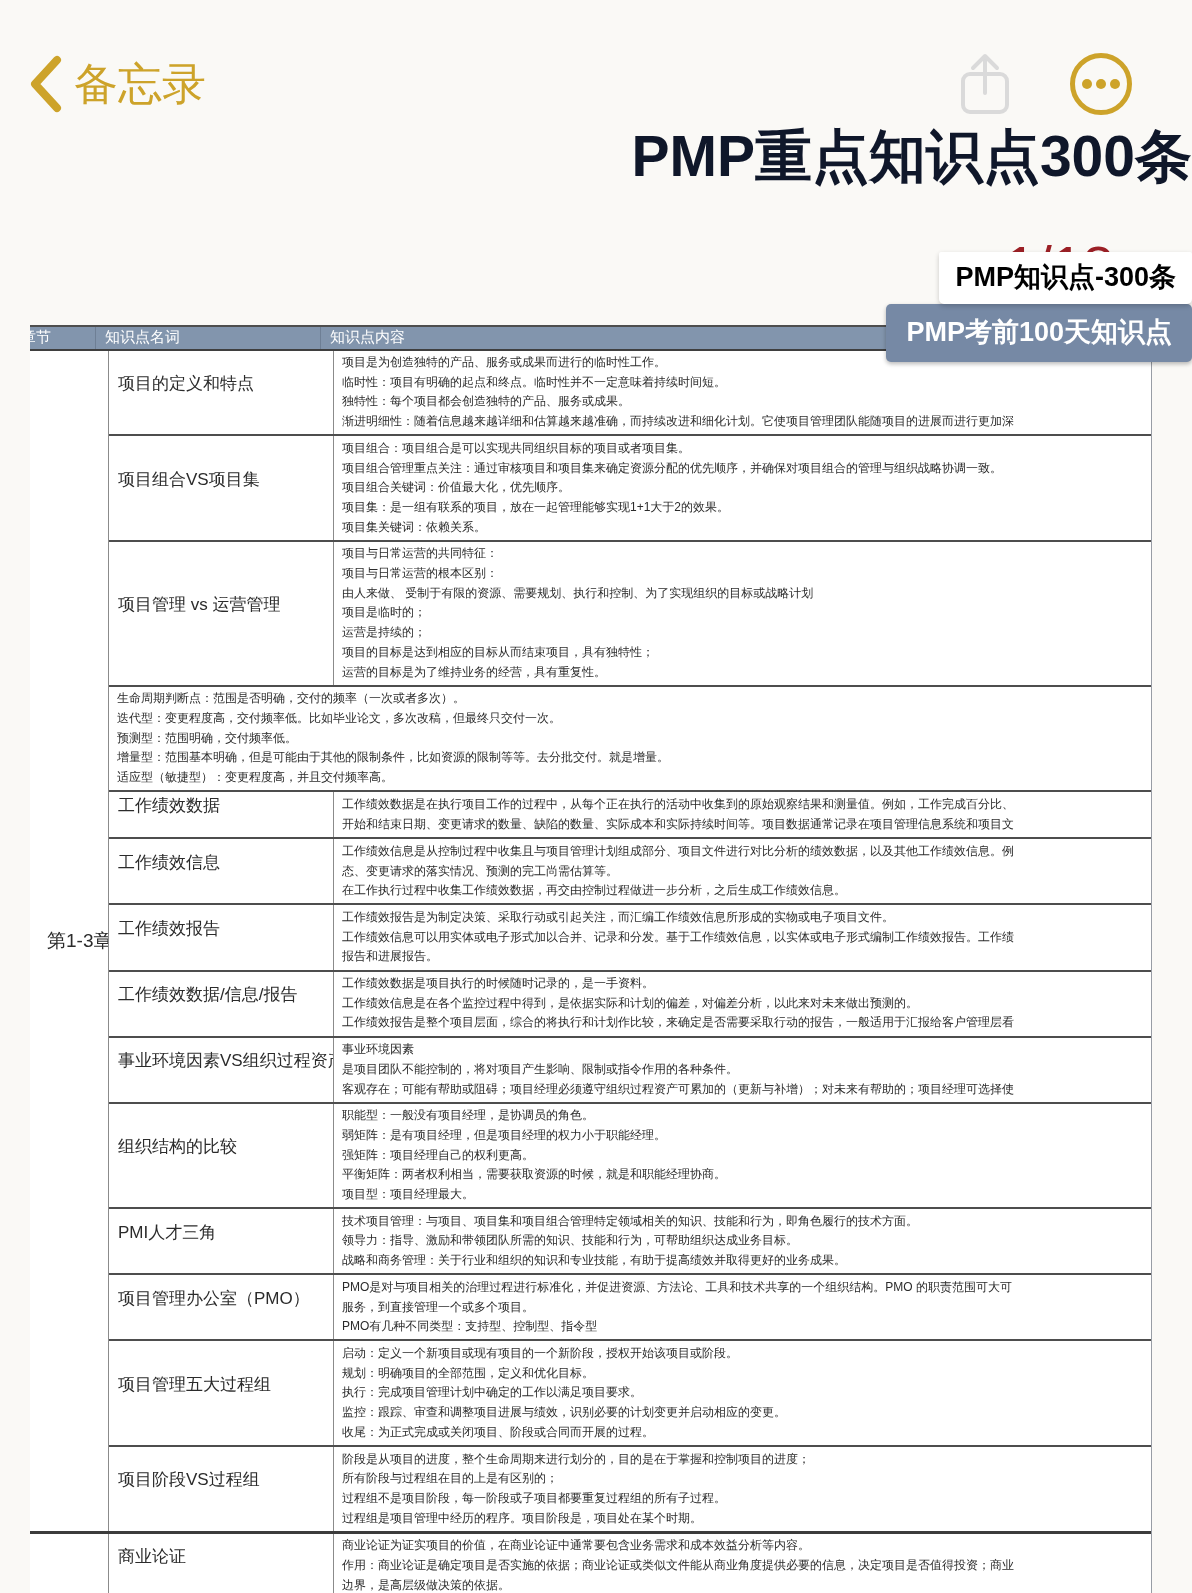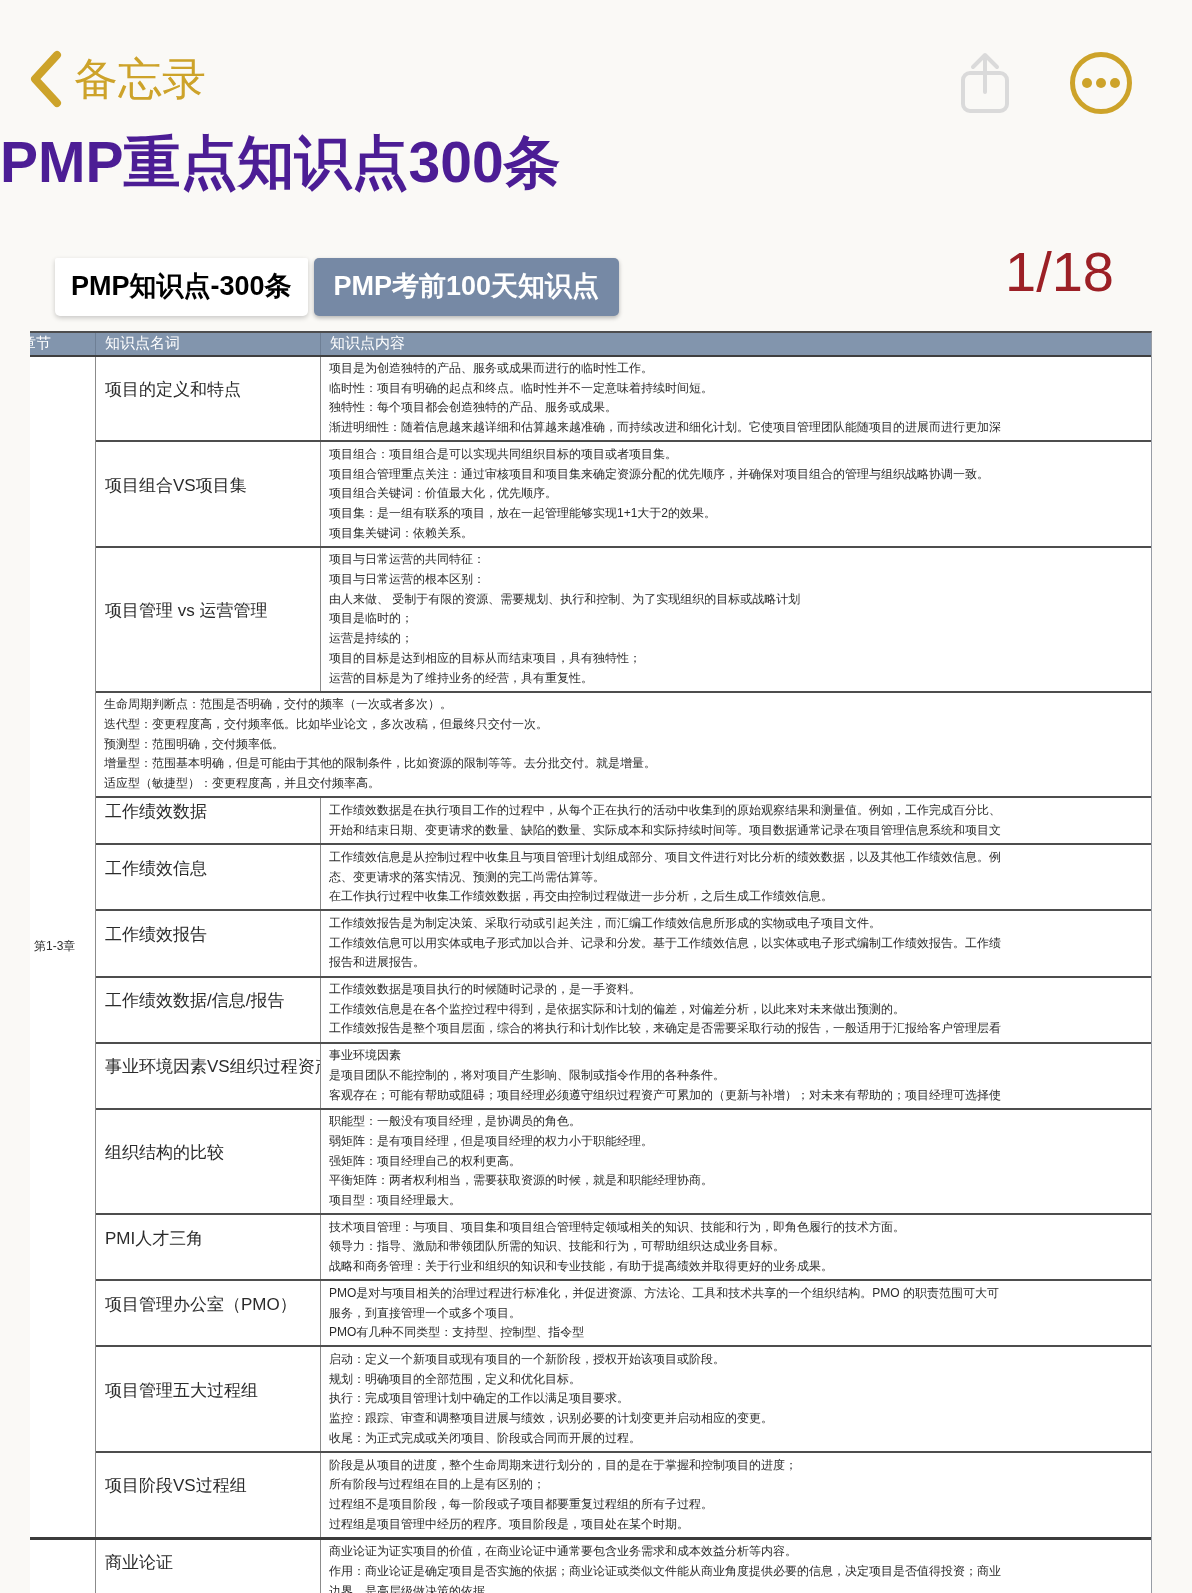--- a/index.html
+++ b/index.html
@@ -16,46 +16,46 @@
   html,body{width:1192px;height:1593px;}
   body{
     background:#faf9f6;
     font-family:"Liberation Sans", sans-serif;
     overflow:hidden;
   }
   .page{position:relative;width:1192px;height:1593px;overflow:hidden;}
 
   
   .navbar{
-    display:flex;justify-content:space-between;align-items:flex-start;
+    display:flex;justify-content:space-between;align-items:center;
     padding:50px 36px 0 28px;height:118px;
   }
   .back{
     display:flex;align-items:center;gap:12px;color:var(--gold);
     font-size:44px;line-height:1;cursor:pointer;
   }
   .back svg{display:block;}
   .nav-actions{display:flex;align-items:center;gap:56px;margin-right:24px;}
   .share-btn svg{display:block;}
   .more-btn{
     width:62px;height:62px;border:5px solid var(--gold);border-radius:50%;
     display:flex;align-items:center;justify-content:center;gap:4px;cursor:pointer;
   }
   .more-btn i{width:10px;height:10px;border-radius:50%;background:var(--gold);display:block;}
 
   
   .note-title{
-    text-align:left;font-size:57px;font-weight:bold;color:#4c1d95;
-    line-height:1.15;margin-top:12px;
+    text-align:right;font-size:57px;font-weight:bold;color:#0f172a;
+    line-height:1.15;margin-top:6px;
   }
 
   
   .tabbar{
     position:relative;margin:62px 0 0 55px;height:58px;width:calc(100% - 55px);
-    display:flex;
+    display:flex;align-items:flex-end;flex-direction:column;
   }
   .tab{
     display:inline-flex;align-items:center;font-weight:bold;font-size:27px;
     line-height:1;cursor:pointer;white-space:nowrap;
   }
   .tab-white{
     background:#ffffff;color:#000;padding:12px 16px 13px 16px;
     border-radius:2px 2px 5px 5px;box-shadow:0 2px 5px rgba(0,0,0,0.20);z-index:2;
   }
   .tab-blue{
@@ -88,21 +88,21 @@
     width:225px;flex:none;padding-left:9px;border-right:1px solid #6e7f95;
     align-self:stretch;display:flex;align-items:center;
   }
   .thead .h-content{flex:1;min-width:0;padding-left:9px;}
 
   .tsection{display:flex;}
   .tsection.divided{border-bottom:3px solid #3c3c3c;}
   .sec-chap{
     width:66px;flex:none;border-right:1px solid var(--grid-light);
     display:flex;align-items:center;padding-left:4px;
-    font-size:12px;color:var(--ink);white-space:nowrap;overflow:hidden;
+    font-size:19px;color:var(--ink);white-space:nowrap;overflow:hidden;margin-left:13px;
   }
   .sec-rows{flex:1;min-width:0;display:flex;flex-direction:column;}
   .trow{display:flex;border-bottom:2px solid var(--grid-dark);}
   .trow:last-child{border-bottom:none;}
   .cell-name{
     width:225px;flex:none;border-right:1px solid var(--grid-light);
     display:flex;align-items:center;
     font-size:17px;color:var(--ink);padding:2px 6px 20px 9px;
     white-space:nowrap;overflow:hidden;
   }

